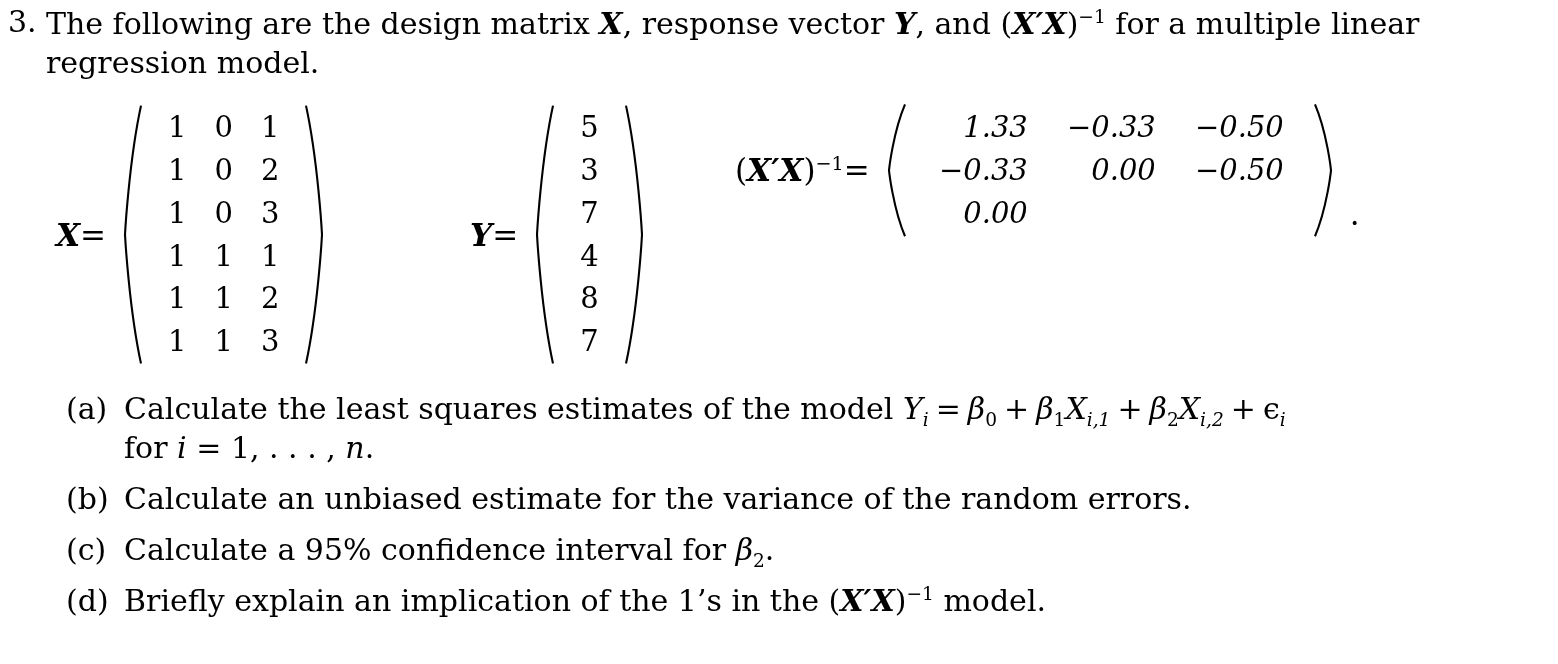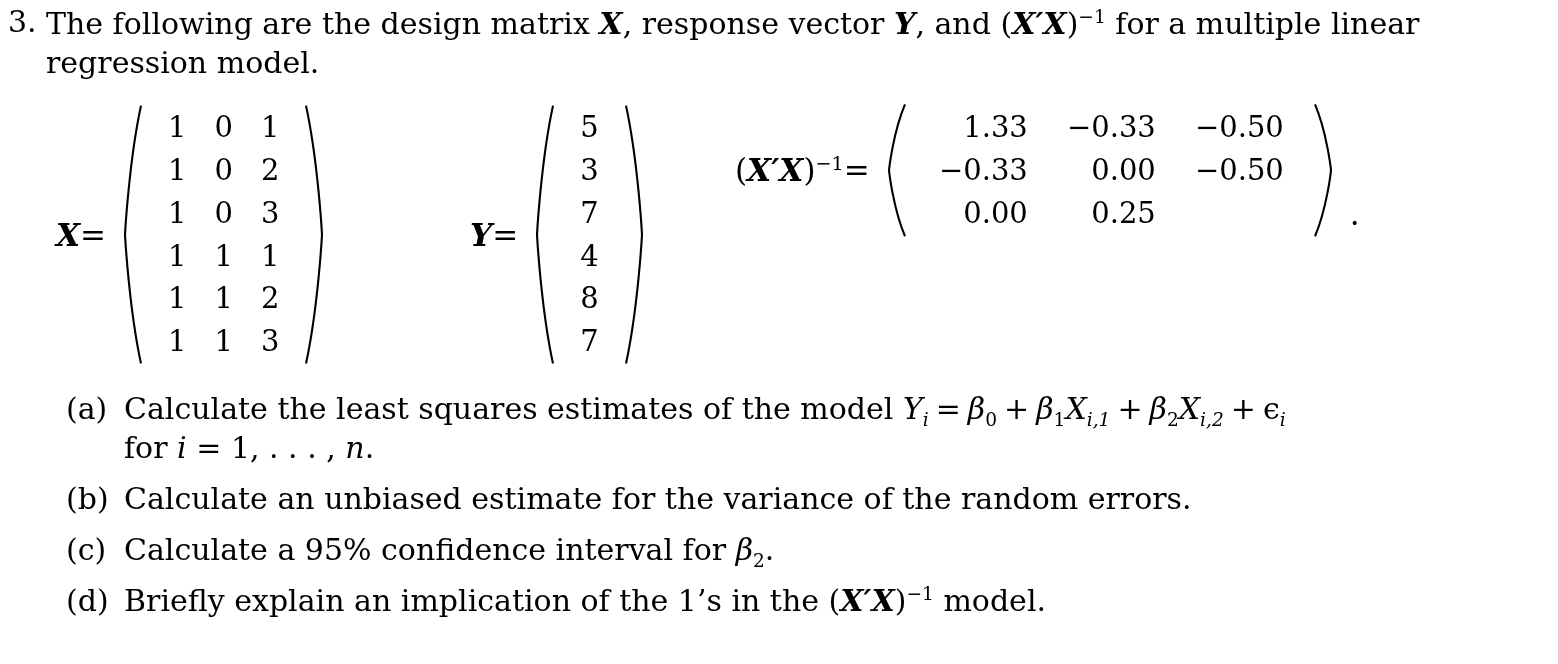--- a/index.html
+++ b/index.html
@@ -113,21 +113,21 @@
   .matrix-grid > div {
     text-align: center;
     padding: 2px 14px;
     line-height: 1.34;
     white-space: nowrap;
   }
 
   #matrix-X .matrix-grid  { grid-template-columns: repeat(3, 1fr); }
   #matrix-Y .matrix-grid  { grid-template-columns: 1fr; }
   #matrix-I .matrix-grid  { grid-template-columns: repeat(3, 1fr); }
-  #matrix-I .matrix-grid > div { padding: 2px 18px; text-align: right; min-width: 92px;}
+  #matrix-I .matrix-grid > div { padding: 2px 18px; text-align: right; min-width: 92px; font-style: italic;}
 
   .trailing-period {
     font-size: 31px;
     margin-left: 16px;
     align-self: flex-end;
     padding-bottom: 6px;
   }
 
   
   .subparts {
@@ -240,21 +240,20 @@
           </svg>
         </span>
         <span class="matrix-grid">
             <div>1.33</div>
             <div>−0.33</div>
             <div>−0.50</div>
             <div>−0.33</div>
             <div>0.00</div>
             <div>−0.50</div>
             <div>0.00</div>
-            <div>0.25</div>
           </span>
         <span class="paren">
           <svg viewBox="0 0 20 100" preserveAspectRatio="none">
             <path d="M1 1 C13 22, 17 50, 17 50 C17 50, 13 78, 1 99" fill="none" stroke="#000" stroke-width="2.1" vector-effect="non-scaling-stroke"></path>
           </svg>
         </span>
       </span>
       <span class="trailing-period">.</span>
     </div>
 

